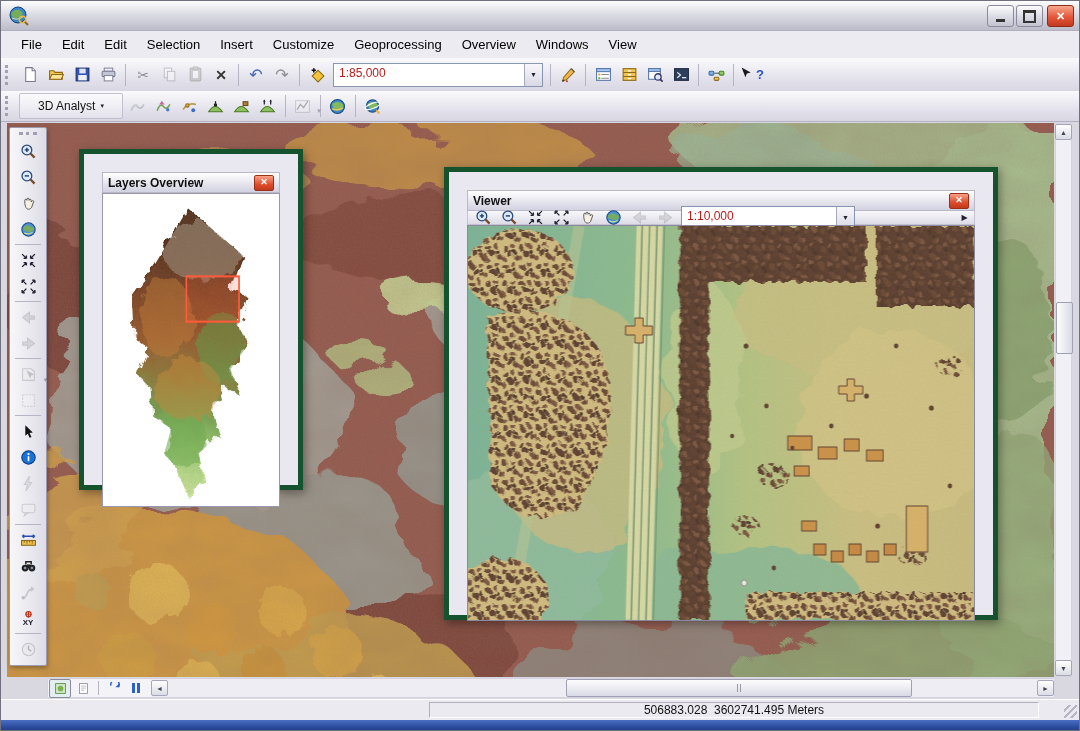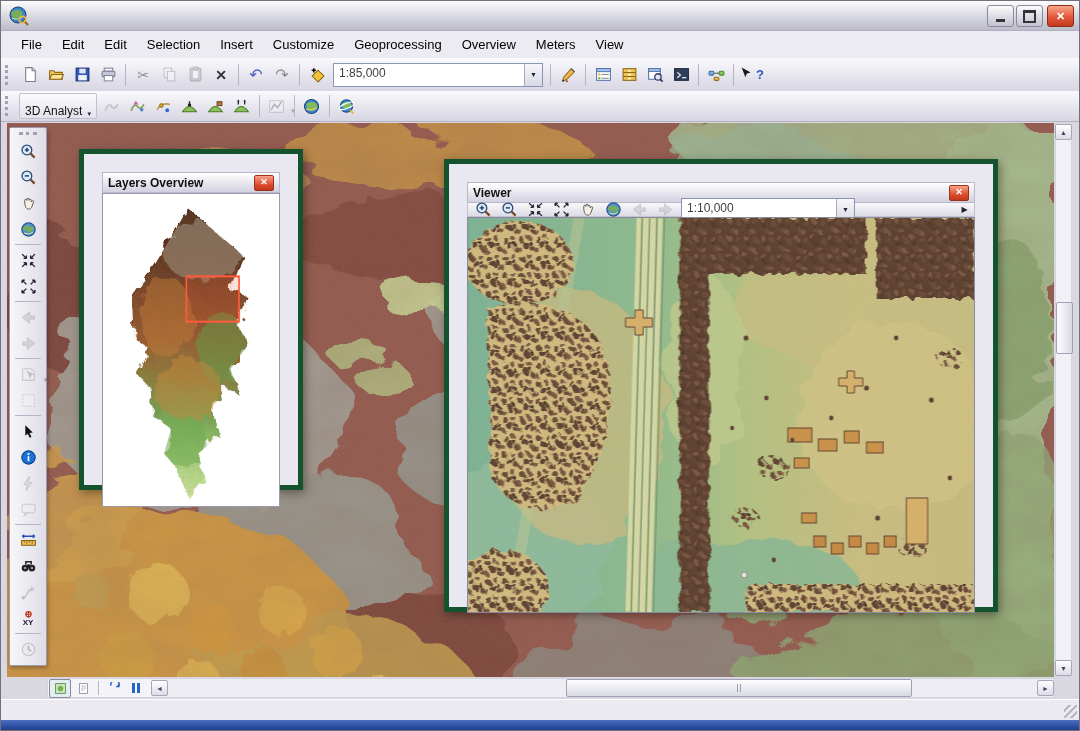--- a/index.html
+++ b/index.html
@@ -26,24 +26,24 @@
     background:linear-gradient(#fafafc,#e6e5ee 55%,#d7d6e2);border-bottom:1px solid #b3b1c1;}
   #tb-std{top:57px;height:33px;}
   #tb-3d{top:90px;height:30px;}
   .grip{width:4px;height:20px;border-left:3px dotted #a2a0b2;margin:0 5px 0 4px;}
   .tbtn{min-width:24px;height:24px;display:flex;align-items:center;justify-content:center;margin:0 1px;border-radius:2px;position:relative;}
   .tbtn .g{font-size:14px;line-height:1;}
   .dis{opacity:.4;filter:grayscale(.9);}
   .sep{width:1px;height:22px;background:#b7b5c5;margin:0 4px;}
   .i{width:17px;height:17px;display:block;}
   .combo{display:flex;align-items:stretch;height:22px;background:#fff;border:1px solid #8896b4;margin:0 3px;}
-  .combo .val{flex:1;font-size:12px;padding:2px 5px 0 5px;color:#404040;white-space:pre;}
+  .combo .val{flex:1;font-size:12px;padding:2px 5px 0 5px;color:#b91c1c;white-space:pre;}
   .combo .drop{width:17px;background:linear-gradient(#f7f7fa,#d9d9e5);border-left:1px solid #a9a9bd;
     display:flex;align-items:center;justify-content:center;font-size:7px;color:#223;}
-  .lblbtn{display:flex;align-items:flex-end;gap:5px;height:24px;padding:0 5px;font-size:12px;color:#141414;border:1px solid #c2c0ce;
+  .lblbtn{display:flex;align-items:center;gap:5px;height:24px;padding:0 18px;font-size:12px;color:#141414;border:1px solid #c2c0ce;
     border-radius:2px;background:linear-gradient(#fbfbfd,#e3e2ec);margin:0 2px;}
   .mini-arrow{font-size:7px;color:#223;}
   .cornerdrop{position:absolute;right:-7px;bottom:4px;font-size:6px;color:#445;}
   
   .canvas{position:absolute;left:6px;top:122px;width:1047px;height:554px;overflow:hidden;background:#97584d;}
   .canvas svg{display:block;}
   
   .vtoolbar{position:absolute;left:8px;top:126px;width:36px;background:linear-gradient(90deg,#f7f7fa,#dedde7);
     border:1px solid #9c9aac;border-radius:2px;box-shadow:1px 2px 4px rgba(0,0,0,.3);
     display:flex;flex-direction:column;align-items:center;padding:3px 0;}
@@ -78,21 +78,21 @@
   .bluebar{position:absolute;left:0;top:719px;right:0;height:12px;background:linear-gradient(#4a6ec4,#2a4b9c 60%,#203a7e);}
   
   .fwin{position:absolute;border:5px solid #14532d;background:#e9e8f0;padding:18px;box-shadow:2px 3px 9px rgba(0,0,0,.38);box-sizing:border-box;}
   .ftitle{height:19px;display:flex;align-items:center;background:linear-gradient(#ffffff,#d2d1e0);
     border:1px solid #bab8c8;font-weight:bold;font-size:12px;color:#111;padding:0 5px;}
   .fclose{margin-left:auto;width:18px;height:14px;background:linear-gradient(#f8a28a,#de4c2c 60%,#c03a1c);
     border:1px solid #9a3018;border-radius:2px;color:#fff;font-size:9px;font-weight:bold;
     display:flex;align-items:center;justify-content:center;line-height:1;}
   #overview-win{left:78px;top:148px;width:224px;height:341px;}
   .ovcontent{position:relative;height:312px;background:#fff;border:1px solid #9a98ac;overflow:hidden;}
-  #viewer-win{left:443px;top:158px;width:554px;height:453px;}
+  #viewer-win{left:443px;top:166px;width:554px;height:453px;}
   .vwtb{height:14px;display:flex;align-items:center;background:linear-gradient(#f8f8fb,#dddce6);
     border:1px solid #c4c2d0;border-top:none;padding:0 2px;box-sizing:border-box;}
   .vwcontent{position:relative;height:394px;border:1px solid #8a8a9e;overflow:hidden;background:#8fbd9d;}
   .expander{margin-left:auto;width:15px;height:24px;display:flex;align-items:center;justify-content:center;font-size:8px;color:#223;}
 </style>
 </head>
 <body>
 
 <div class="app">
 
@@ -117,21 +117,21 @@
 
   <div class="menubar">
     <span class="mi">File</span>
     <span class="mi">Edit</span>
     <span class="mi">Edit</span>
     <span class="mi">Selection</span>
     <span class="mi">Insert</span>
     <span class="mi">Customize</span>
     <span class="mi">Geoprocessing</span>
     <span class="mi">Overview</span>
-    <span class="mi">Meters</span>
+    <span class="mi">Windows</span>
     <span class="mi">View</span>
   </div>
 
   <div class="toolbar" id="tb-std">
     <div class="grip"></div>
     <div class="tbtn">
       <svg class="i" viewBox="0 0 16 16">
         <path d="M3.5 1.5h6l3 3v10h-9z" fill="#fff" stroke="#7a7a8a"></path>
           <path d="M9.5 1.5v3h3" fill="#e4e4ea" stroke="#7a7a8a"></path>
       </svg>
@@ -571,20 +571,23 @@
           <span class="gg"></span>
           <span class="gg"></span>
         </div>
       <div class="sarrow" style="position:absolute;right:0">
           <span>►</span>
         </div>
     </div>
   </div>
 
   <div class="statusbar">
+    <div class="spanel">
+      <span>506883.028  3602741.495 Meters</span>
+    </div>
     <div class="rgrip"></div>
   </div>
   <div class="bluebar"></div>
 
   <div class="fwin" id="overview-win">
     <div class="ftitle">
       <span>Layers Overview</span>
       <span class="fclose">✕</span>
     </div>
     <div class="ovcontent">

